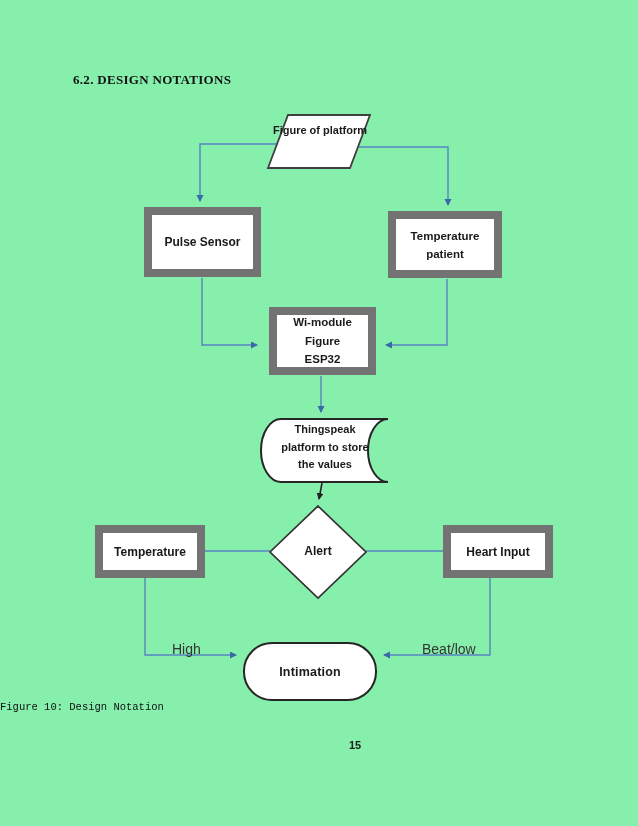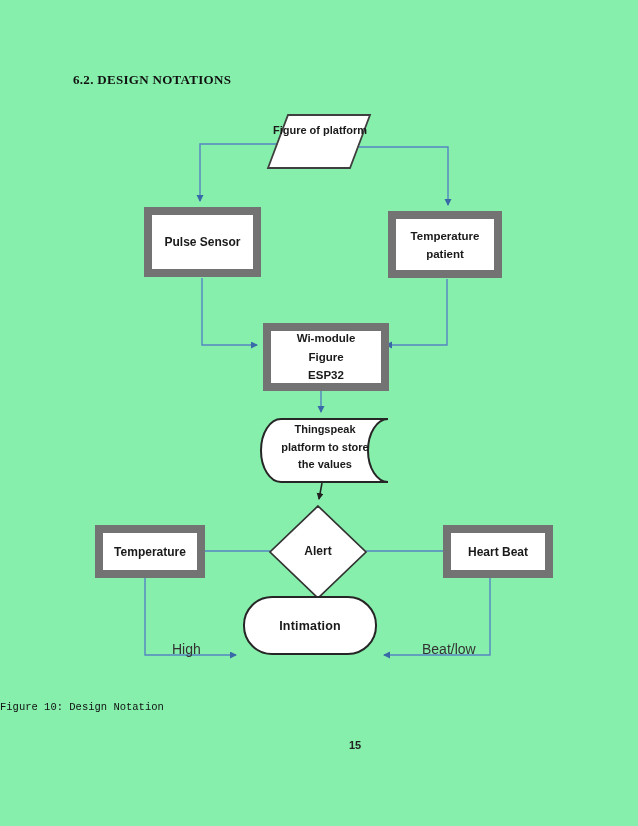--- a/index.html
+++ b/index.html
@@ -14,24 +14,24 @@
   }
   svg.wires{position:absolute;left:0;top:0;z-index:1;}
   .node{
     position:absolute;background:#fff;border:8px solid #737373;
     display:flex;flex-direction:column;align-items:center;justify-content:center;
     text-align:center;font-weight:bold;color:#1a1a1a;z-index:2;box-sizing:border-box;
   }
   .node .ln{display:block;}
   .pulse{left:144px;top:207px;width:117px;height:70px;font-size:12px;}
   .tsensor{left:388px;top:211px;width:114px;height:67px;font-size:11.5px;line-height:18px;}
-  .wifi{left:263px;top:307px;width:126px;height:68px;font-size:11.5px;line-height:18.5px;margin-top:16px;}
+  .wifi{left:269px;top:307px;width:107px;height:68px;font-size:11.5px;line-height:18.5px;}
   .temp2{left:95px;top:525px;width:110px;height:53px;font-size:12px;}
   .heart{left:443px;top:525px;width:110px;height:53px;font-size:12px;}
-  .intim{left:243px;top:596px;width:134px;height:59px;border-radius:29px;
+  .intim{left:243px;top:642px;width:134px;height:59px;border-radius:29px;
          border:2px solid #262626;font-size:12.5px;letter-spacing:.2px;}
   .free-label{
     position:absolute;z-index:3;font-weight:bold;color:#1a1a1a;text-align:center;
   }
   .para-label{left:270px;top:122px;width:100px;font-size:11px;line-height:17px;}
   .store-label{left:272px;top:421px;width:106px;height:80px;overflow:hidden;
                font-size:11px;line-height:17.5px;}
   .alert-label{left:283px;top:544px;width:70px;font-size:12px;}
   .edge-label{
     position:absolute;z-index:3;font-weight:400;font-size:14px;color:#333;padding-left:24px;
@@ -96,21 +96,21 @@
     <span class="ln">Wi-module</span>
     <span class="ln">Figure</span>
     <span class="ln">ESP32</span>
   </div>
 
   <div class="node temp2">
     <span class="ln">Temperature</span>
   </div>
 
   <div class="node heart">
-    <span class="ln">Heart Beat</span>
+    <span class="ln">Heart Input</span>
   </div>
 
   <div class="node intim">
     <span class="ln">Intimation</span>
   </div>
 
   <div class="free-label para-label">
     <span class="ln">Figure of</span>
     <span class="ln">platform</span>
   </div>

